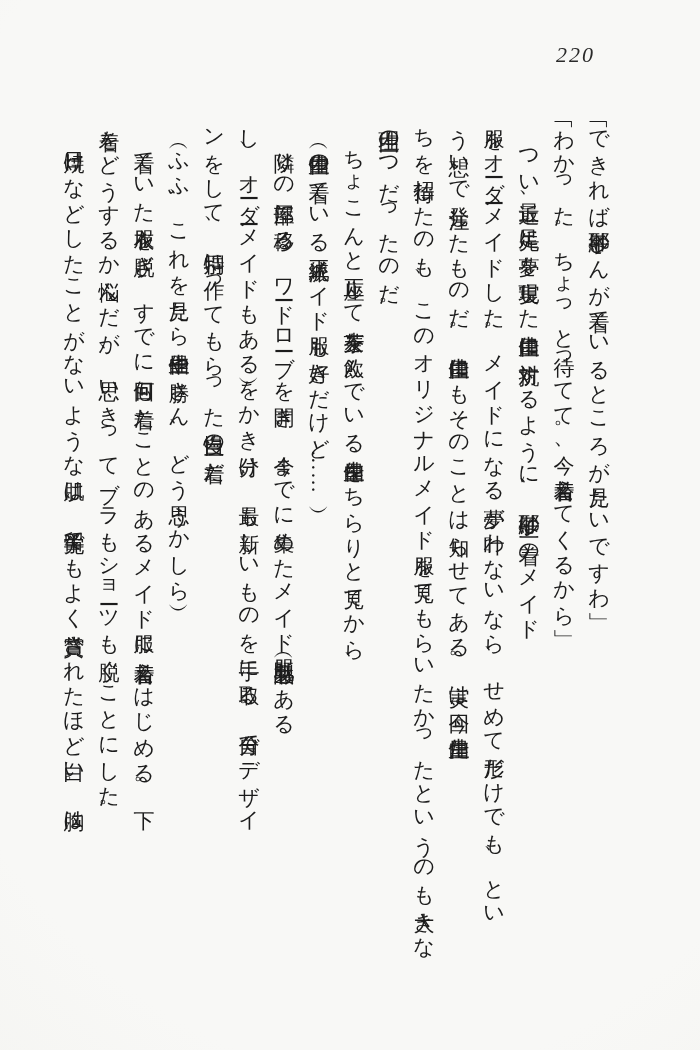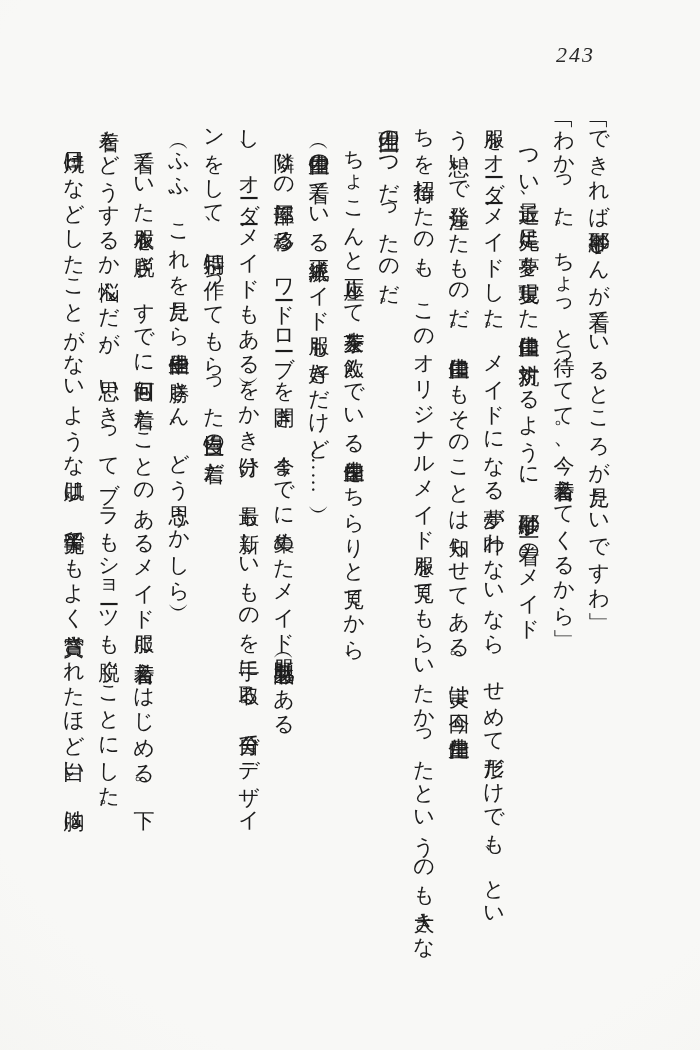--- a/index.html
+++ b/index.html
@@ -42,21 +42,21 @@
     white-space: nowrap;
   }
   .line.indent {
     text-indent: 22.2px;
   }
 </style>
 </head>
 <body>
 
 <div class="page">
-  <div class="page-number">243</div>
+  <div class="page-number">220</div>
   <div class="text-block" id="text-block">
       <div class="line">「できれば紗耶子さんが着ているところが見たいですわ」</div>
       <div class="line">「わかった。ちょっと待ってて。今、着替えてくるから」</div>
       <div class="line indent">つい最近、一足先に夢を実現した由佳里に対抗するように、紗耶子は一着のメイド</div>
       <div class="line">服をオーダーメイドした。メイドになる夢が叶わないなら、せめて形だけでも、とい</div>
       <div class="line">う想いで発注したものだ。由佳里にもそのことは知らせてある。実は今回、由佳里た</div>
       <div class="line">ちを招待したのも、このオリジナルメイド服を見てもらいたかったというのも大きな</div>
       <div class="line">理由の一つだったのだ。</div>
       <div class="line indent">ちょこんと正座して麦茶を飲んでいる由佳里をちらりと見てから、</div>
       <div class="line indent">（由佳里の着ている正統派メイド服も好きだけど……）</div>

